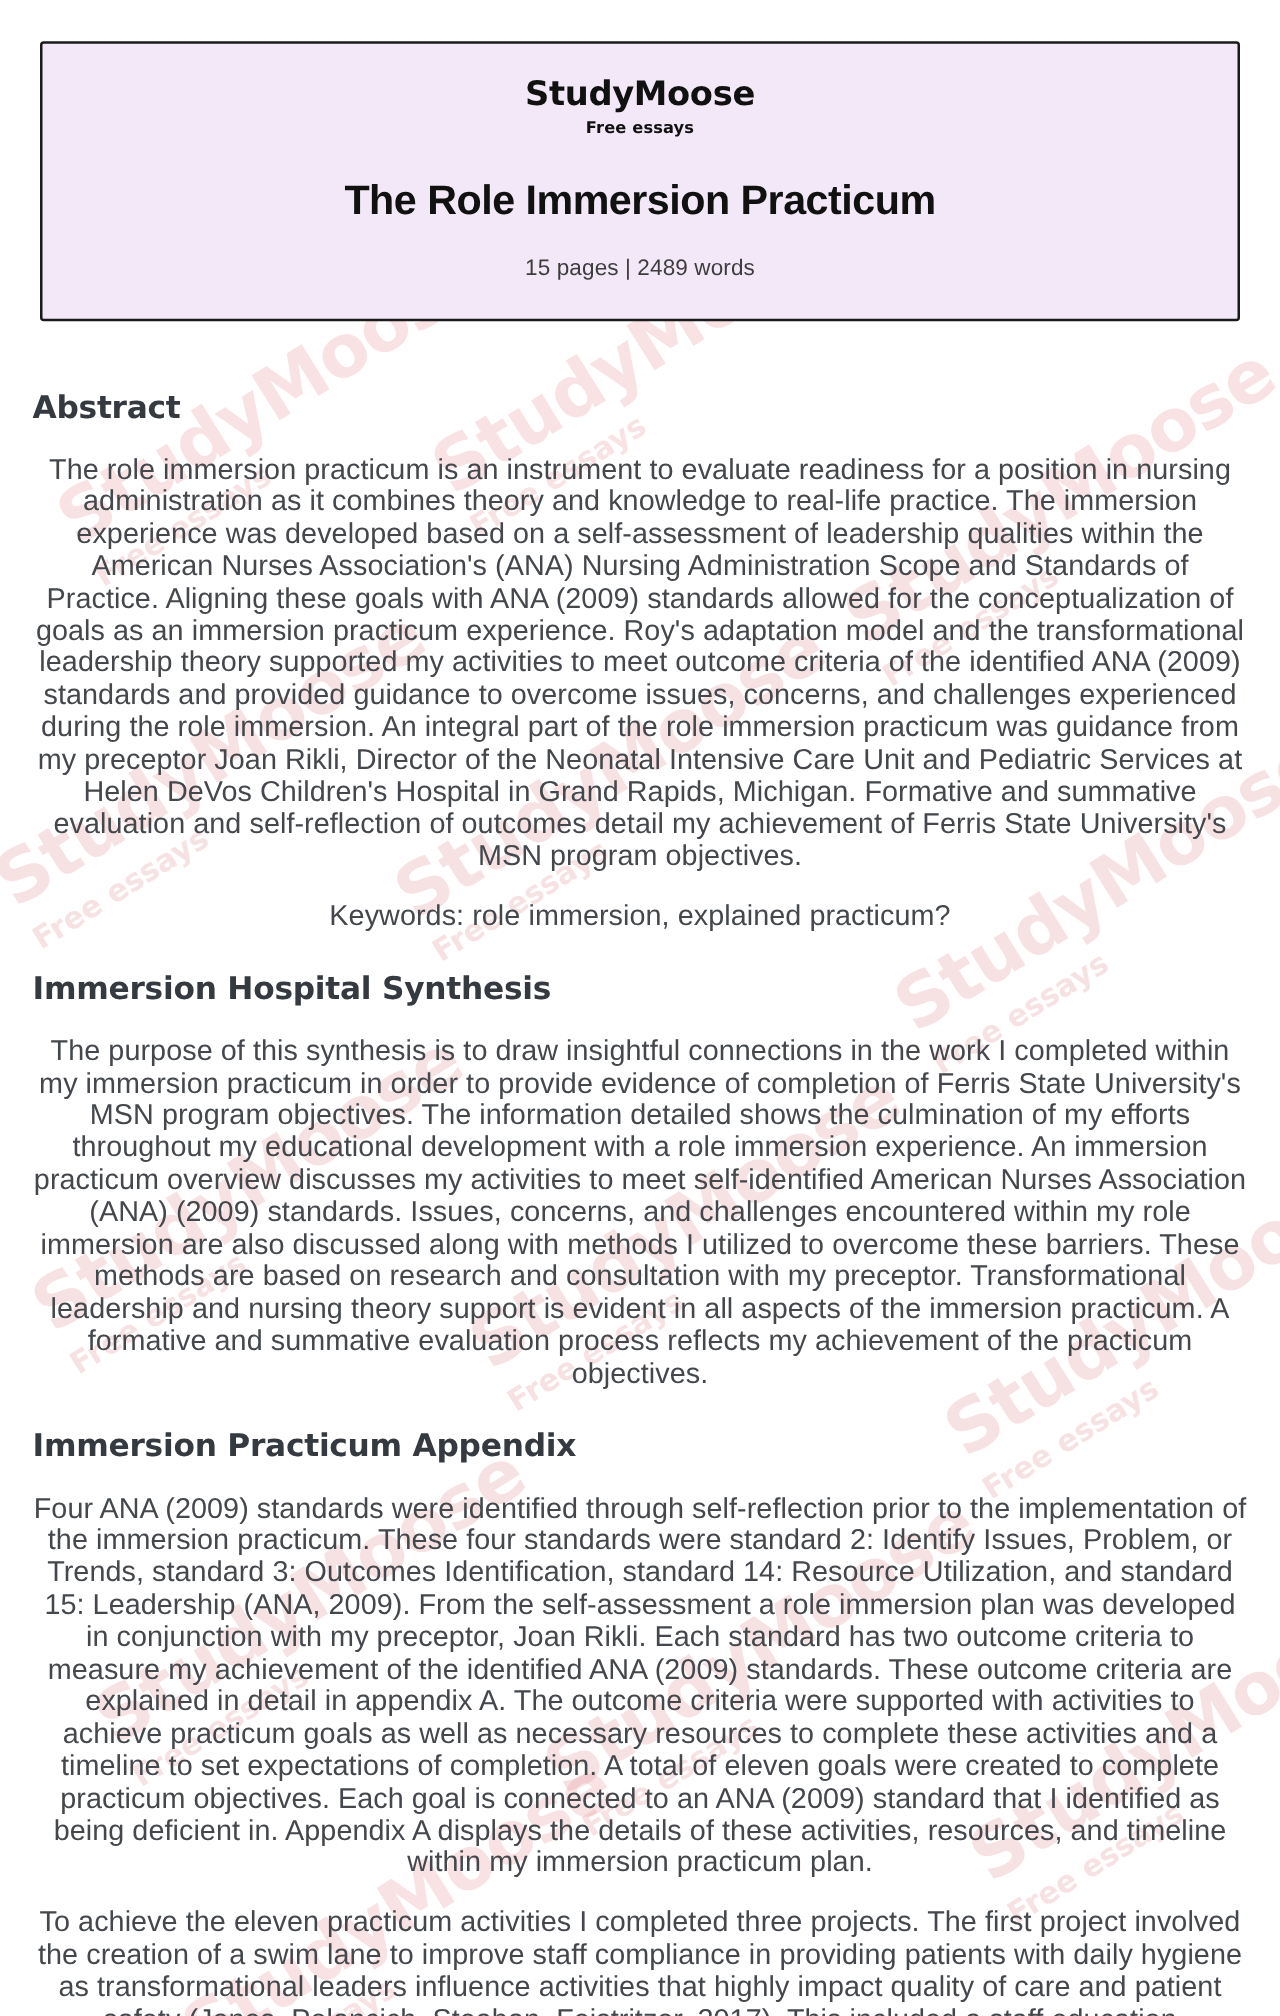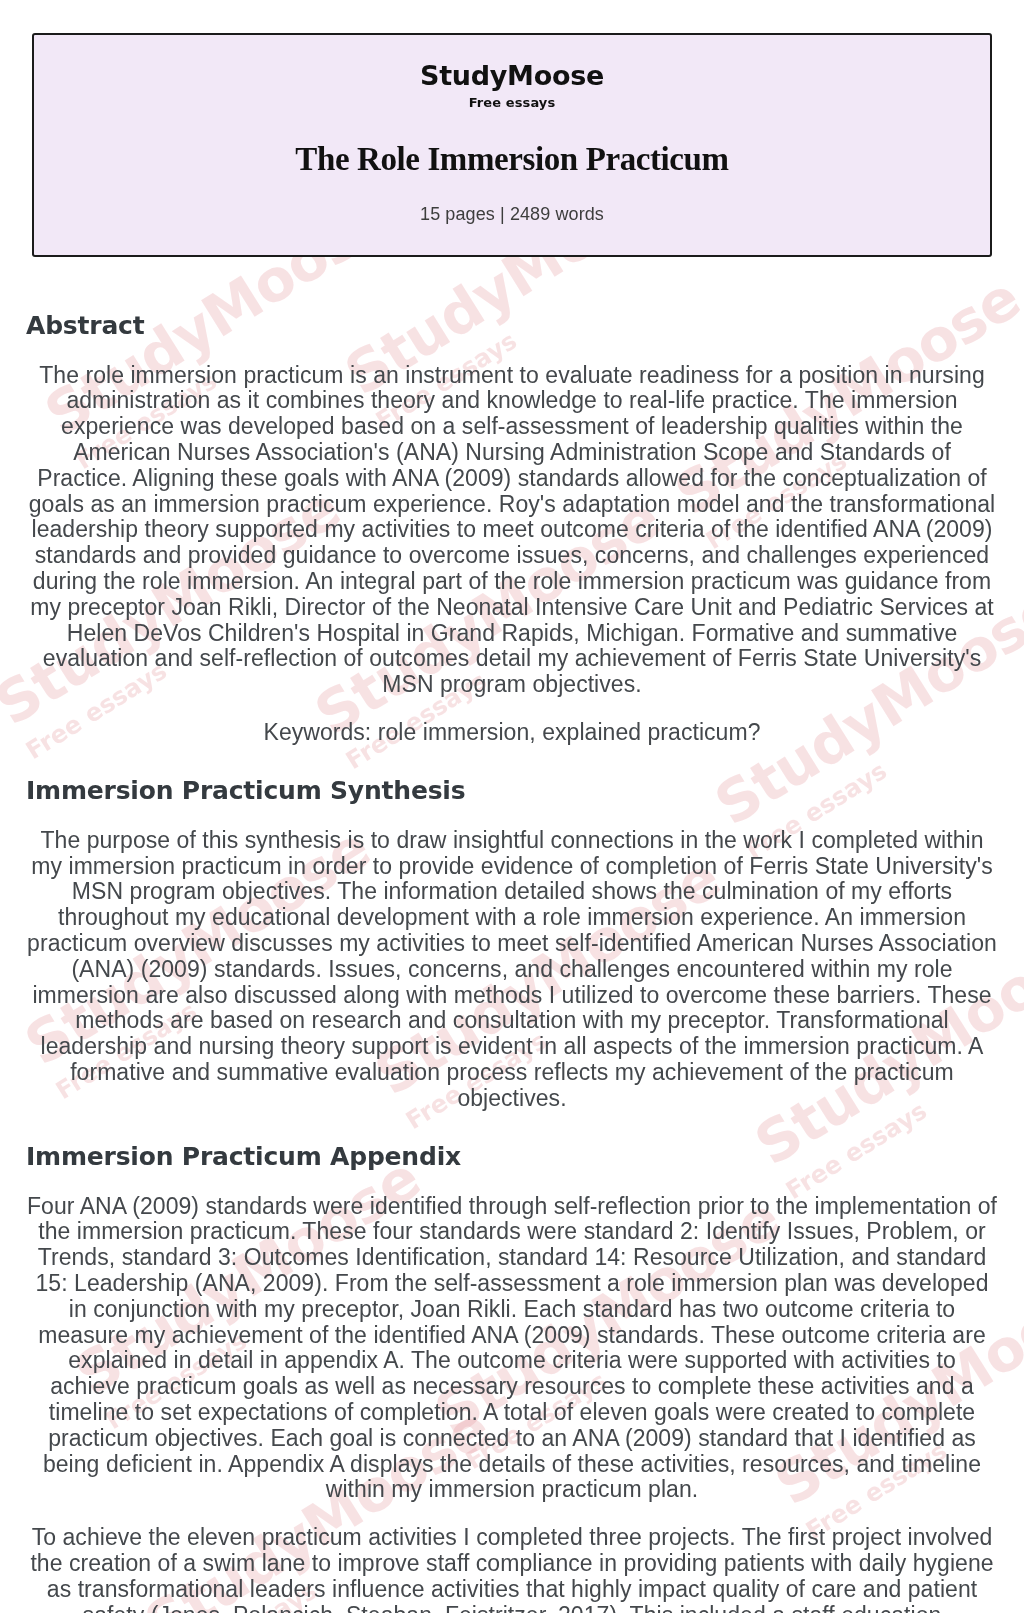--- a/index.html
+++ b/index.html
@@ -74,21 +74,21 @@
   }
   .brand-sub {
     font-family: "DejaVu Sans", sans-serif;
     font-size: 13px;
     font-weight: 700;
     color: #111111;
     margin-top: 4px;
     letter-spacing: 0.1px;
   }
   .doc-title {
-    font-family: Liberation Serif, serif;
+    font-family: Liberation Sans, sans-serif;
     font-size: 33px;
     font-weight: 700;
     color: #111111;
     margin-top: 31px;
     letter-spacing: -0.4px;
     line-height: 1.15;
   }
   .doc-meta {
     font-size: 18px;
     color: #3d3d3d;
@@ -188,21 +188,21 @@
     <div class="doc-title">The Role Immersion Practicum</div>
     <div class="doc-meta">15 pages | 2489 words</div>
   </div>
 
   <div class="content">
 
     <h2 class="section-heading first">Abstract</h2>
     <p class="para">The role immersion practicum is an instrument to evaluate readiness for a position in nursing administration as it combines theory and knowledge to real-life practice. The immersion experience was developed based on a self-assessment of leadership qualities within the American Nurses Association's (ANA) Nursing Administration Scope and Standards of Practice. Aligning these goals with ANA (2009) standards allowed for the conceptualization of goals as an immersion practicum experience. Roy's adaptation model and the transformational leadership theory supported my activities to meet outcome criteria of the identified ANA (2009) standards and provided guidance to overcome issues, concerns, and challenges experienced during the role immersion. An integral part of the role immersion practicum was guidance from my preceptor Joan Rikli, Director of the Neonatal Intensive Care Unit and Pediatric Services at Helen DeVos Children's Hospital in Grand Rapids, Michigan. Formative and summative evaluation and self-reflection of outcomes detail my achievement of Ferris State University's MSN program objectives.</p>
     <p class="para">Keywords: role immersion, explained practicum?</p>
 
-    <h2 class="section-heading">Immersion Practicum Synthesis</h2>
+    <h2 class="section-heading">Immersion Hospital Synthesis</h2>
     <p class="para">The purpose of this synthesis is to draw insightful connections in the work I completed within my immersion practicum in order to provide evidence of completion of Ferris State University's MSN program objectives. The information detailed shows the culmination of my efforts throughout my educational development with a role immersion experience. An immersion practicum overview discusses my activities to meet self-identified American Nurses Association (ANA) (2009) standards. Issues, concerns, and challenges encountered within my role immersion are also discussed along with methods I utilized to overcome these barriers. These methods are based on research and consultation with my preceptor. Transformational leadership and nursing theory support is evident in all aspects of the immersion practicum. A formative and summative evaluation process reflects my achievement of the practicum objectives.</p>
 
     <h2 class="section-heading">Immersion Practicum Appendix</h2>
     <p class="para">Four ANA (2009) standards were identified through self-reflection prior to the implementation of the immersion practicum. These four standards were standard 2: Identify Issues, Problem, or Trends, standard 3: Outcomes Identification, standard 14: Resource Utilization, and standard 15: Leadership (ANA, 2009). From the self-assessment a role immersion plan was developed in conjunction with my preceptor, Joan Rikli. Each standard has two outcome criteria to measure my achievement of the identified ANA (2009) standards. These outcome criteria are explained in detail in appendix A. The outcome criteria were supported with activities to achieve practicum goals as well as necessary resources to complete these activities and a timeline to set expectations of completion. A total of eleven goals were created to complete practicum objectives. Each goal is connected to an ANA (2009) standard that I identified as being deficient in. Appendix A displays the details of these activities, resources, and timeline within my immersion practicum plan.</p>
     <p class="para tight">To achieve the eleven practicum activities I completed three projects. The first project involved the creation of a swim lane to improve staff compliance in providing patients with daily hygiene as transformational leaders influence activities that highly impact quality of care and patient safety (Jones, Polancich, Steaban, Feistritzer, 2017). This included a staff education PowerPoint, creation...</p>
 
     <div class="footer">
       <span>Rikli more on </span><a href="#">influence.com</a>
     </div>
 

